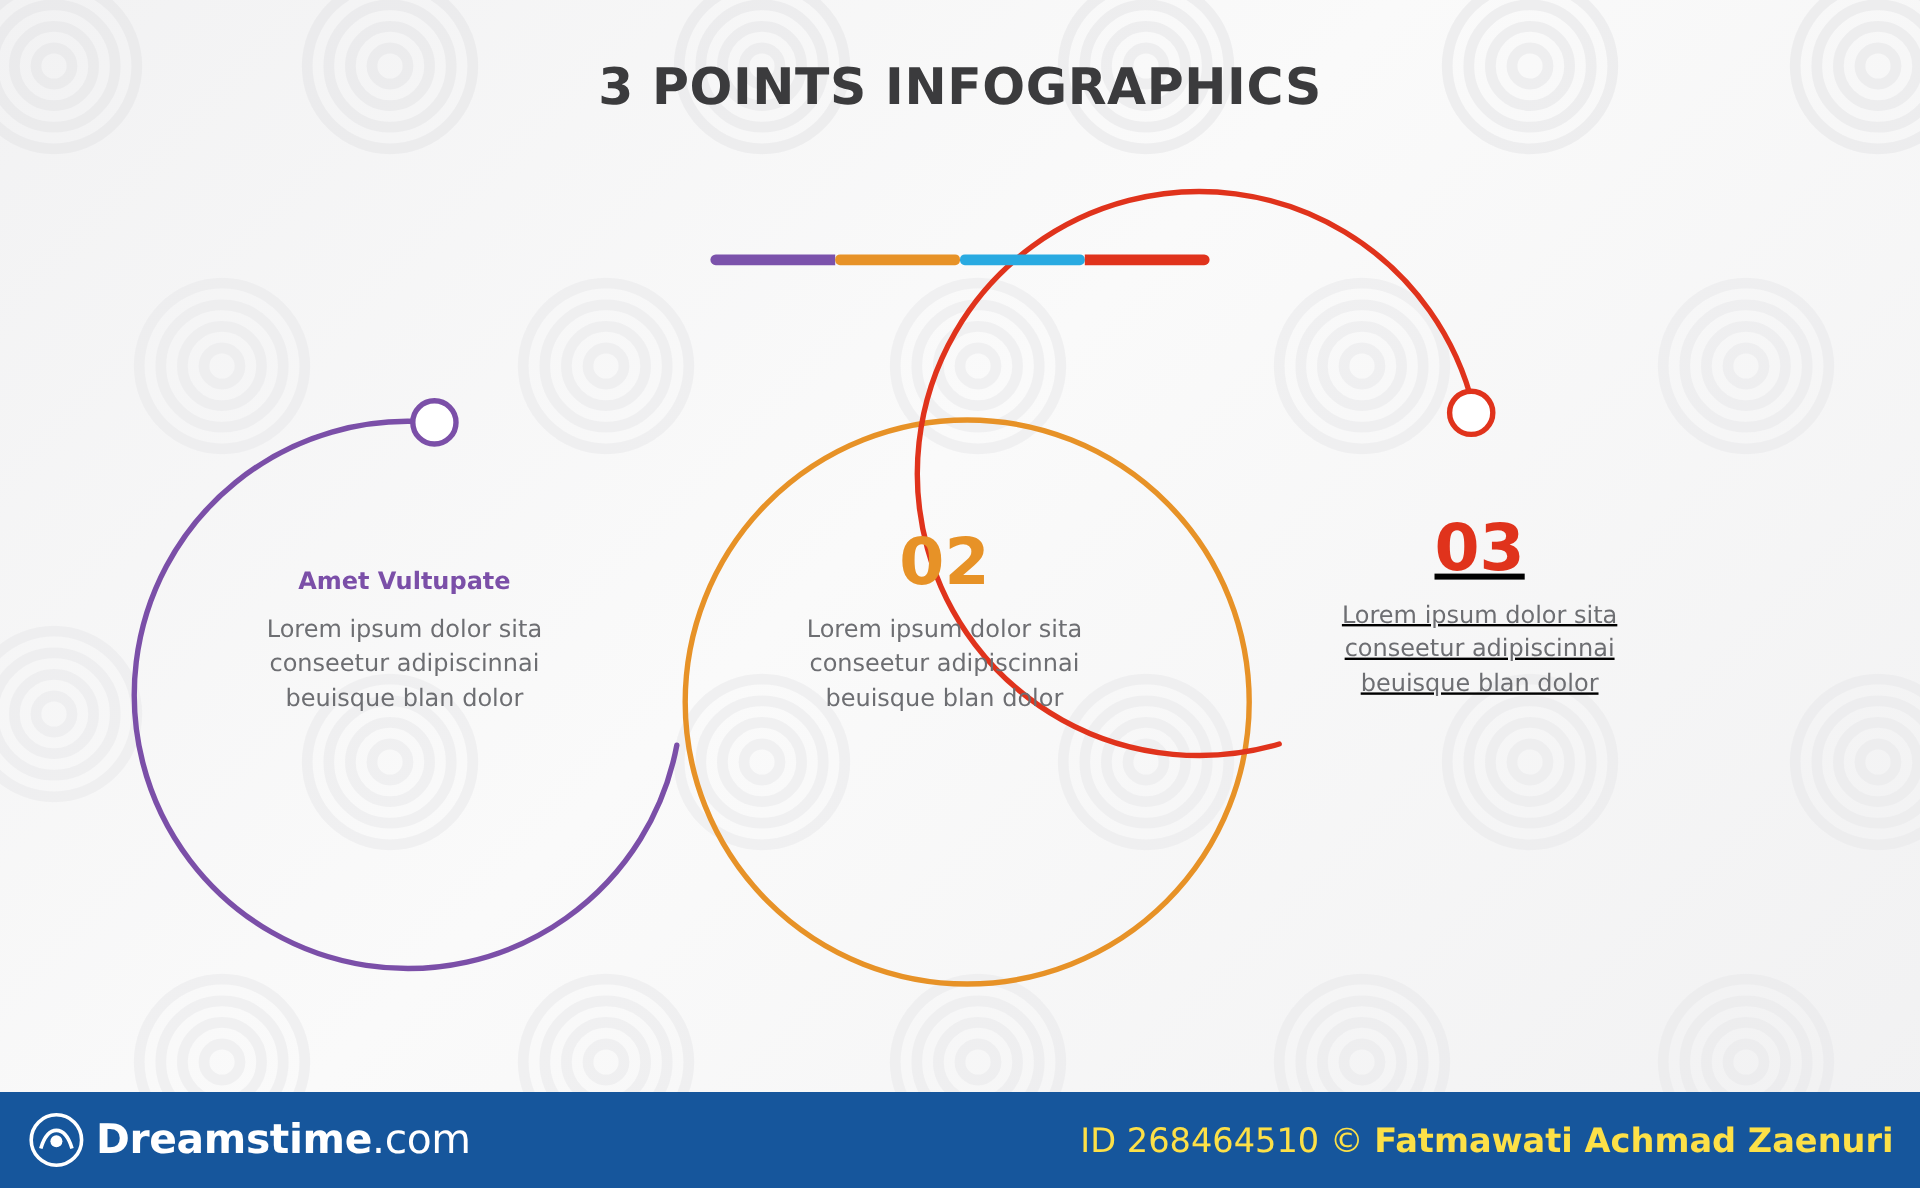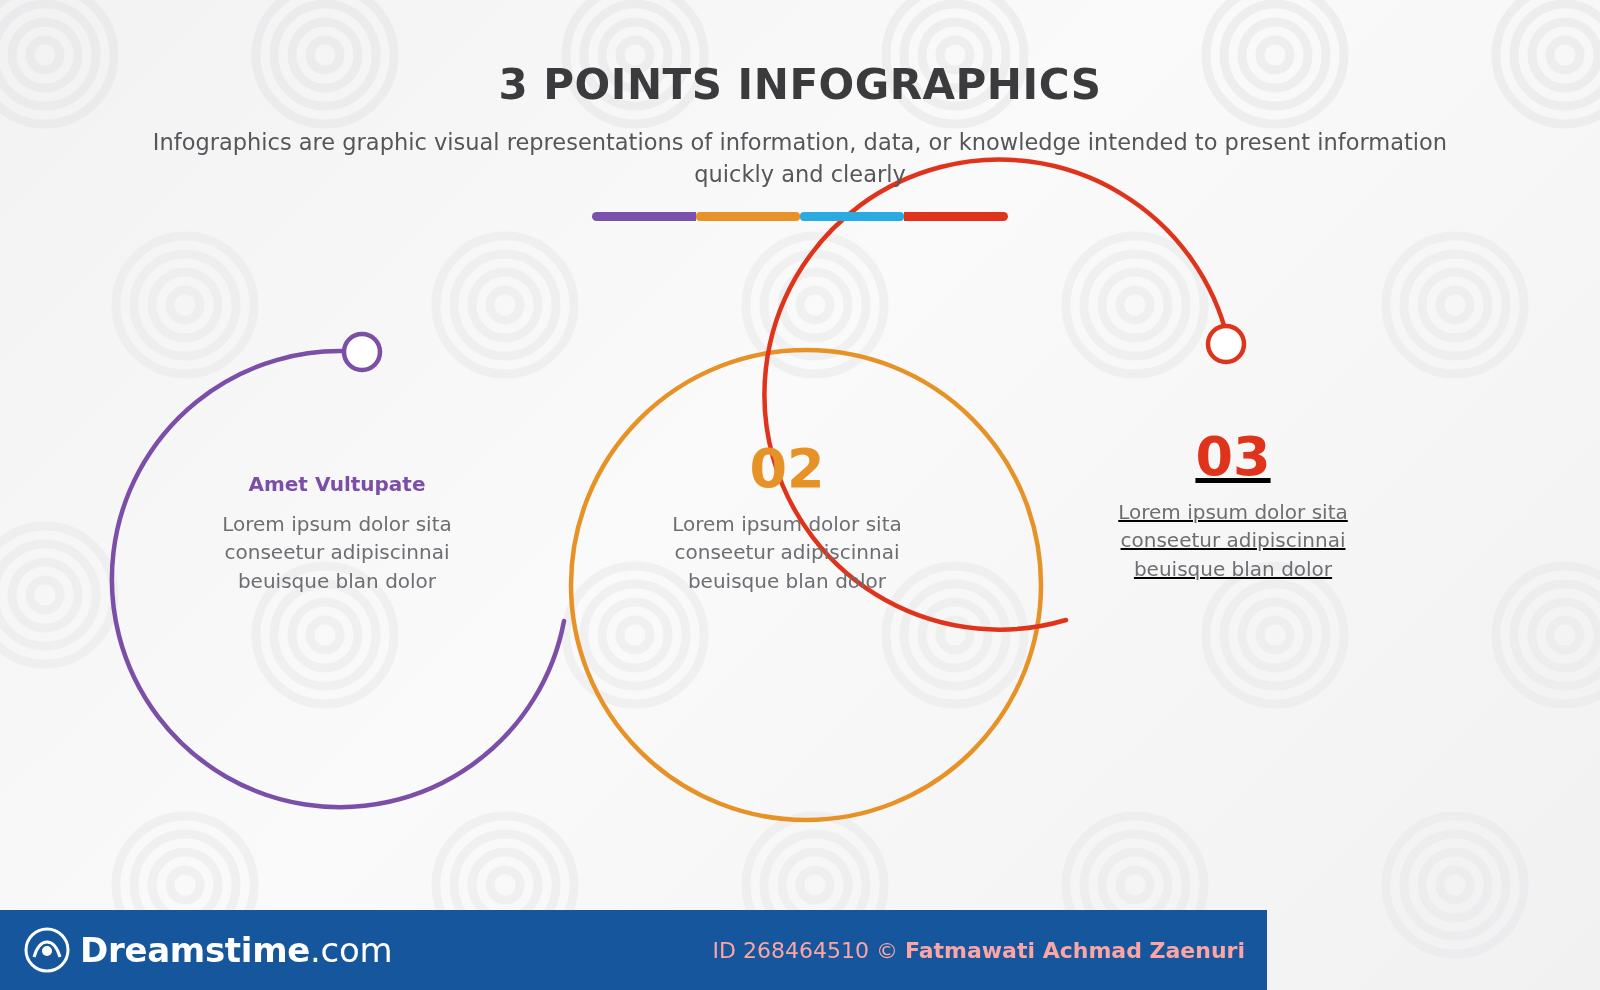--- a/index.html
+++ b/index.html
@@ -41,21 +41,21 @@
     position: relative;
     z-index: 3;
     padding-top: 44px;
     text-align: center;
   }
   .title {
     font-size: 42px;
     font-weight: bold;
     color: #3b3b3d;
     letter-spacing: 0.5px;
-    margin: 16px;
+    margin: 4px;
     font-family: "DejaVu Sans", sans-serif;
   }
   .subtitle {
     margin: 18px auto 0 auto;
     width: 1370px;
     font-size: 22.5px;
     line-height: 1.42;
     color: #55565a;
     font-family: "DejaVu Sans", sans-serif;
   }
@@ -117,21 +117,21 @@
 
   #block-1 { left: 167px; top: 430px; }
   #block-2 { left: 617px; top: 430px; }
   #block-3 { left: 1063px; top: 430px; text-decoration: underline; }
 
   
   .footer {
     position: absolute;
     left: 0;
     bottom: 0;
-    width: 1267px;
+    width: 1600px;
     height: 80px;
     background: #16569c;
     z-index: 6;
     display: flex;
     align-items: center;
     justify-content: space-between;
     box-sizing: border-box;
     padding: 0 22px 0 24px;
   }
   .brand {
@@ -141,22 +141,22 @@
   }
   .brand-mark { display: block; }
   .brand-text {
     font-size: 34px;
     color: #ffffff;
     font-family: "DejaVu Sans", sans-serif;
     letter-spacing: -0.3px;
   }
   .brand-text .light { font-weight: normal; }
   .credit {
-    font-size: 22px;
-    color: #fca5a5;
+    font-size: 28px;
+    color: #fde047;
     font-family: "DejaVu Sans", sans-serif;
   }
   .credit b { font-weight: bold; }
 </style>
 </head>
 <body>
 
 <div class="stage">
 
   <div class="watermarks">
@@ -380,21 +380,20 @@
             <circle cx="50" cy="50" r="22"></circle>
             <circle cx="50" cy="50" r="34"></circle>
             <circle cx="50" cy="50" r="46"></circle>
           </g>
         </svg>
     </div>
   </div>
 
   <div class="header">
     <h1 class="title">3 POINTS INFOGRAPHICS</h1>
-    <p class="subtitle">Infographics are graphic visual representations of information, data, or knowledge intended to present information quickly and clearly</p>
   </div>
 
   <div class="divider">
     <span style="width:104px;background:#7b52ab;"></span>
     <span style="width:104px;background:#e79227;"></span>
     <span style="width:104px;background:#29aae1;"></span>
     <span style="width:104px;background:#e0331c;"></span>
   </div>
 
   <svg class="diagram" viewBox="0 0 1600 990">

